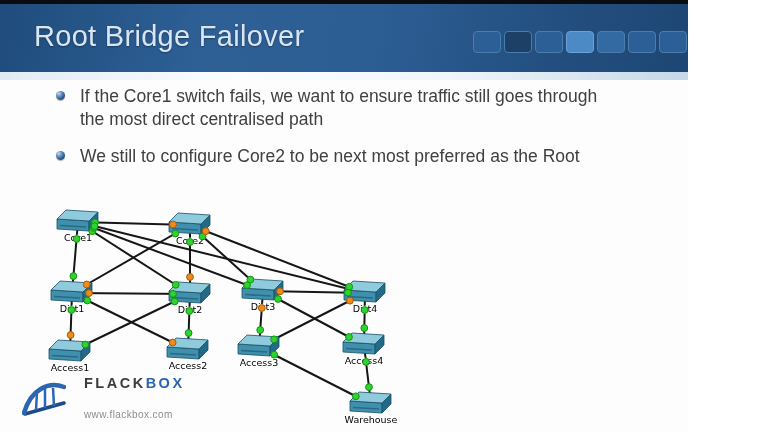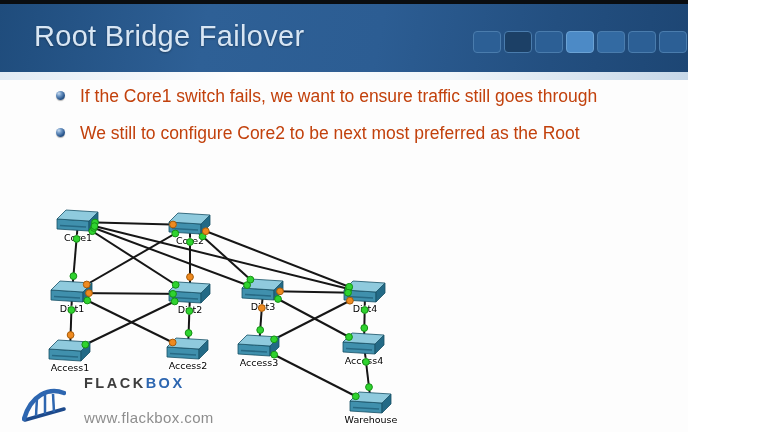--- a/index.html
+++ b/index.html
@@ -25,40 +25,40 @@
   }
   .decor-squares {
     position:absolute; top:27px; right:1px; display:flex; gap:3px;
   }
   .decor-squares .square {
     width:26px; height:20px; border-radius:4px; border:1px solid transparent;
   }
   .bullets { position:absolute; left:80px; top:85px; width:625px; }
   .bullet-item {
     position:relative; margin-bottom:14px;
-    font-size:17.5px; line-height:23px; color:#c2410c;
+    font-size:17.5px; line-height:23px; color:#404040;
   }
   .bullet-dot {
     position:absolute; left:-24px; top:6px; width:9px; height:9px; border-radius:50%;
     background:radial-gradient(circle at 32% 28%, #c6d9ee 0%, #6d96c4 30%, #2a568c 65%, #16355c 100%);
     box-shadow:0 1px 1px rgba(0,0,0,0.3);
   }
   .bline { display:block; }
   #topology-svg { position:absolute; left:0; top:0; }
   .footer {
     position:absolute; left:22px; top:370px;
     display:flex; align-items:flex-end; gap:18px;
   }
   .footer-text { padding-top:6px; }
   .brand {
     font-size:14.5px; font-weight:bold; letter-spacing:2.5px; color:#3d3d3d; line-height:14px;
   }
   .brand .blue { color:#2d66b0; }
   .website {
-    font-size:15px; color:#8d8d8d; margin-top:19px; letter-spacing:0.4px;
+    font-size:10px; color:#8d8d8d; margin-top:19px; letter-spacing:0.4px;
   }
 </style>
 </head>
 <body>
 
 <div class="slide">
 
   <div class="top-strip"></div>
 
   <div class="header">
@@ -72,20 +72,21 @@
         <div class="square" style="background: rgb(44, 95, 149); border-color: rgb(74, 124, 173);"></div>
         <div class="square" style="background: rgb(44, 95, 149); border-color: rgb(74, 124, 173);"></div>
       </div>
   </div>
   <div class="header-shine"></div>
 
   <div class="bullets">
     <div class="bullet-item">
       <span class="bullet-dot"></span>
       <span class="bline">If the Core1 switch fails, we want to ensure traffic still goes through</span>
+      <span class="bline">the most direct centralised path</span>
     </div>
     <div class="bullet-item">
       <span class="bullet-dot"></span>
       <span class="bline">We still to configure Core2 to be next most preferred as the Root</span>
     </div>
   </div>
 
   <svg id="topology-svg" width="768" height="432" viewBox="0 0 768 432">
       <g>
         <line x1="78" y1="222" x2="190" y2="225" stroke="#161616" stroke-width="2"></line>

